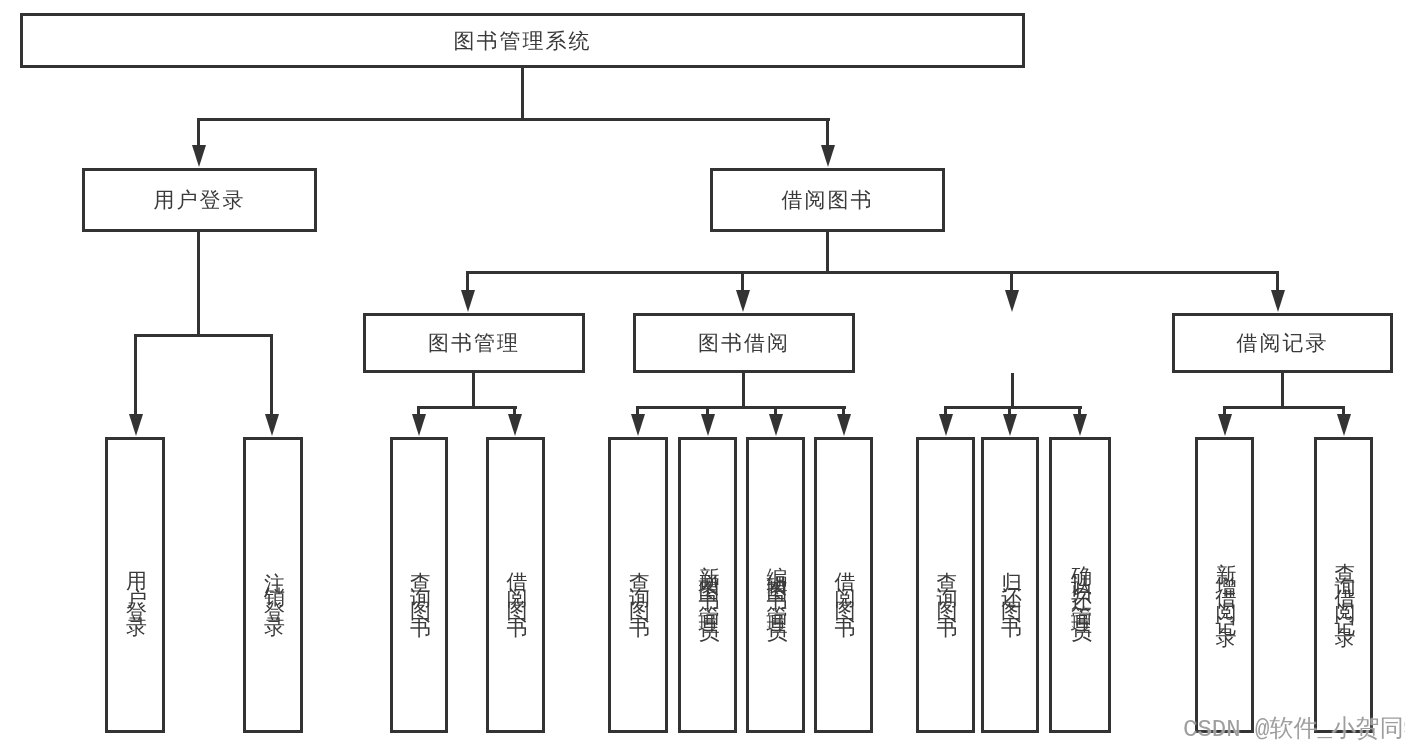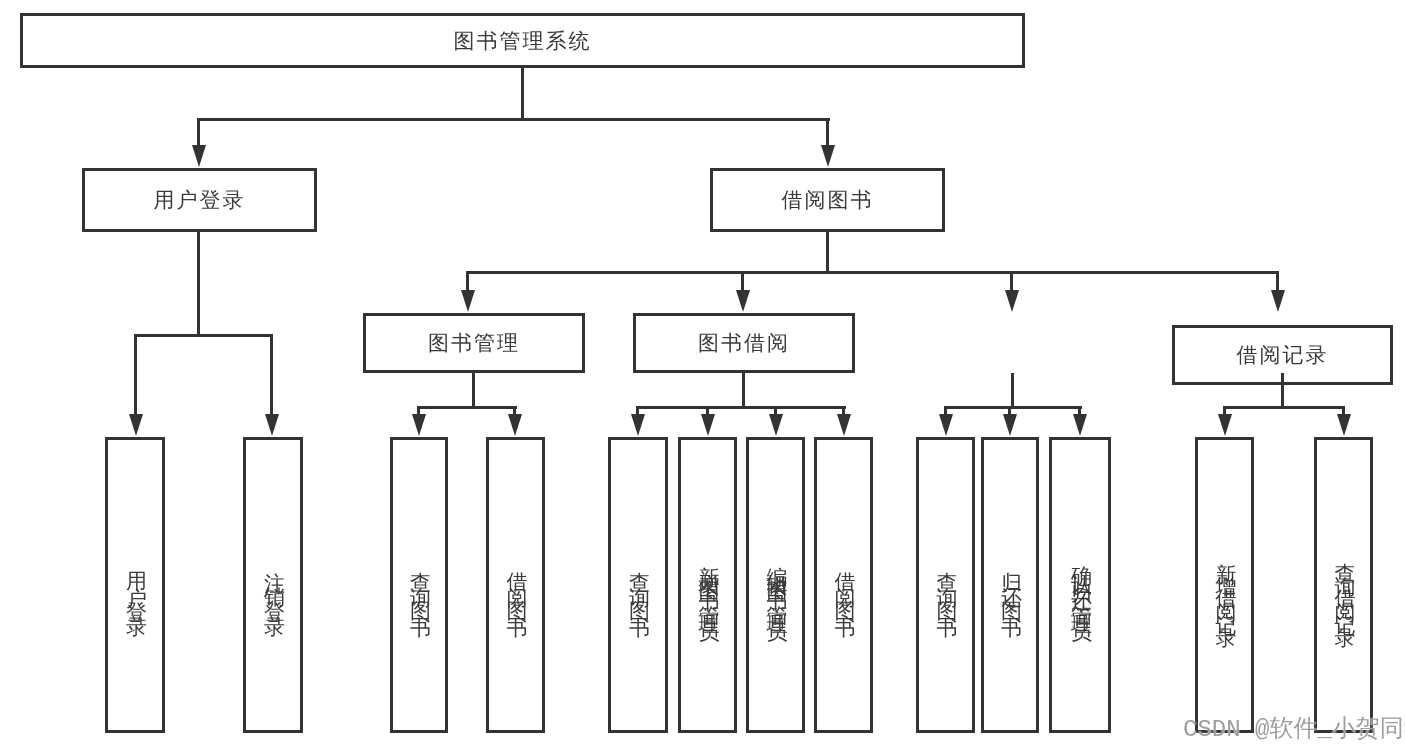--- a/index.html
+++ b/index.html
@@ -54,21 +54,21 @@
   <div class="box hbox" style="left:710px;top:168px;width:235px;height:64px;">
     <span>借阅图书</span>
   </div>
 
   <div class="box hbox" style="left:363px;top:313px;width:222px;height:60px;">
     <span>图书管理</span>
   </div>
   <div class="box hbox" style="left:633px;top:313px;width:222px;height:60px;text-align:right;">
     <span>图书借阅</span>
   </div>
-  <div class="box hbox" style="left:1172px;top:325px;width:221px;height:60px;">
+  <div class="box hbox" style="left:1172px;top:313px;width:221px;height:60px;">
     <span>借阅记录</span>
   </div>
 
   <div class="box vbox ls-lg" style="left:105px;top:437px;width:60px;height:296px;">
     <span>用户登录</span>
   </div>
   <div class="box vbox ls-lg" style="left:243px;top:437px;width:60px;height:296px;">
     <span>注销登录</span>
   </div>
 

